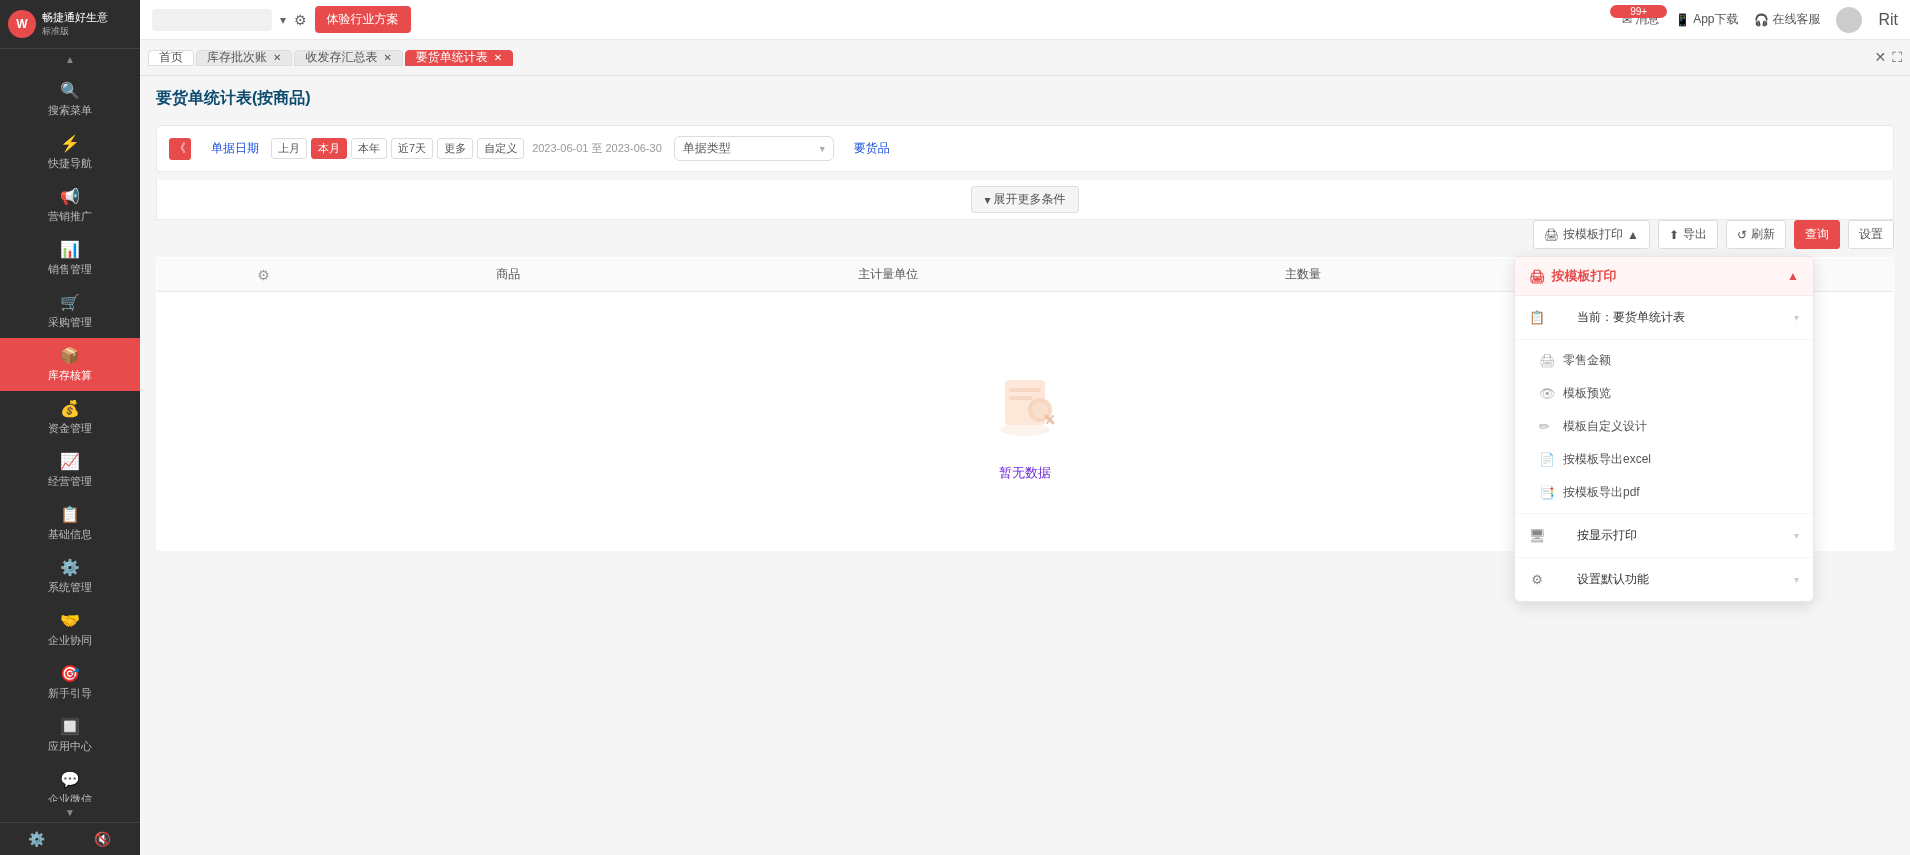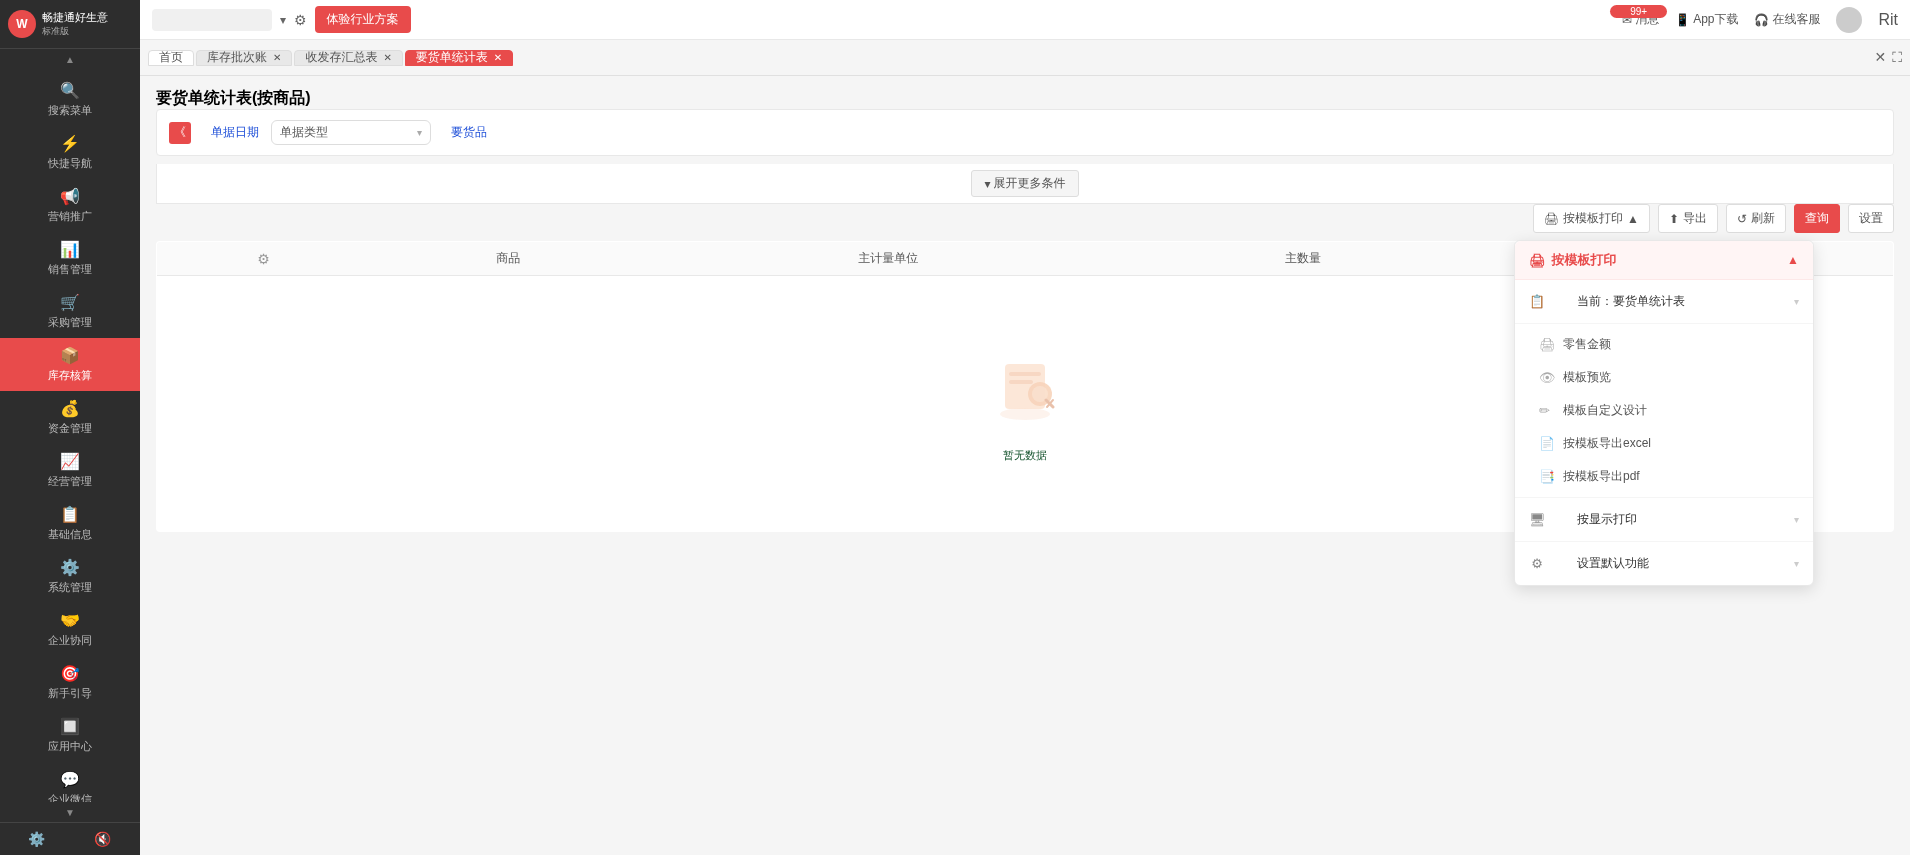--- a/index.html
+++ b/index.html
@@ -167,22 +167,22 @@
     .page-content {
       flex: 1;
       overflow: auto;
       padding: 12px 16px;
       position: relative;
     }
 
     .page-title {
       font-size: 16px;
       font-weight: bold;
-      color: #000000;
-      margin-bottom: 0;
+      color: #0c4a6e;
+      margin-bottom: 16px;
     }
 
     
     .filter-bar {
       background: #fff;
       border: 1px solid #e8e8e8;
       border-radius: 4px;
       padding: 10px 12px;
       margin-bottom: 8px;
       display: flex;
@@ -300,21 +300,21 @@
       align-items: center;
       justify-content: center;
       padding: 60px 0;
       color: #aaa;
     }
     .empty-icon {
       font-size: 60px;
       margin-bottom: 10px;
       opacity: 0.5;
     }
-    .empty-text { font-size: 11px; color: #14532d; }
+    .empty-text { font-size: 13px; color: #6d28d9; }
 
     
     .dropdown-menu {
       position: absolute;
       top: 36px;
       right: 80px;
       width: 300px;
       background: #fff;
       border: 1px solid #e8e8e8;
       border-radius: 6px;
@@ -504,20 +504,29 @@
 
     <div class="page-title">要货单统计表(按商品)</div>
 
     <div class="filter-bar">
       <button class="filter-expand-btn">
         <span>《</span>
       </button>
 
       <span class="filter-label">单据日期</span>
 
+      <div class="date-options">
+        <button class="date-btn">上月</button>
+        <button class="date-btn active">本月</button>
+        <button class="date-btn">本年</button>
+        <button class="date-btn">近7天</button>
+        <button class="date-btn">更多</button>
+        <button class="date-btn">自定义</button>
+        <span class="date-range">2023-06-01 至 2023-06-30</span>
+      </div>
 
       <div class="filter-select">
         <span>单据类型</span>
         <span class="filter-select-arrow">▾</span>
       </div>
 
       <span class="filter-label">要货品</span>
     </div>
 
     <div class="filter-row2">

